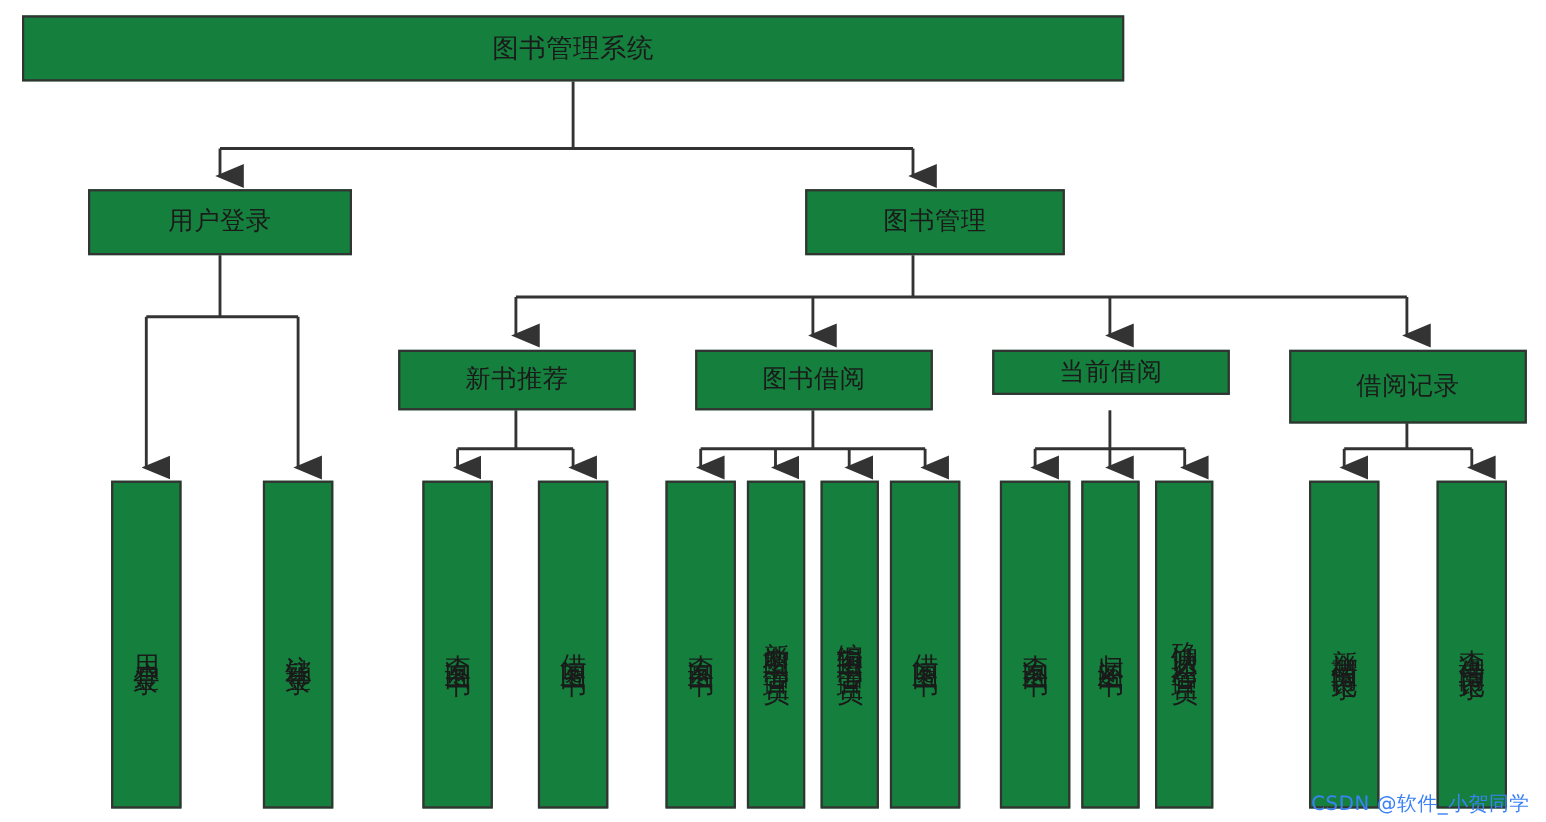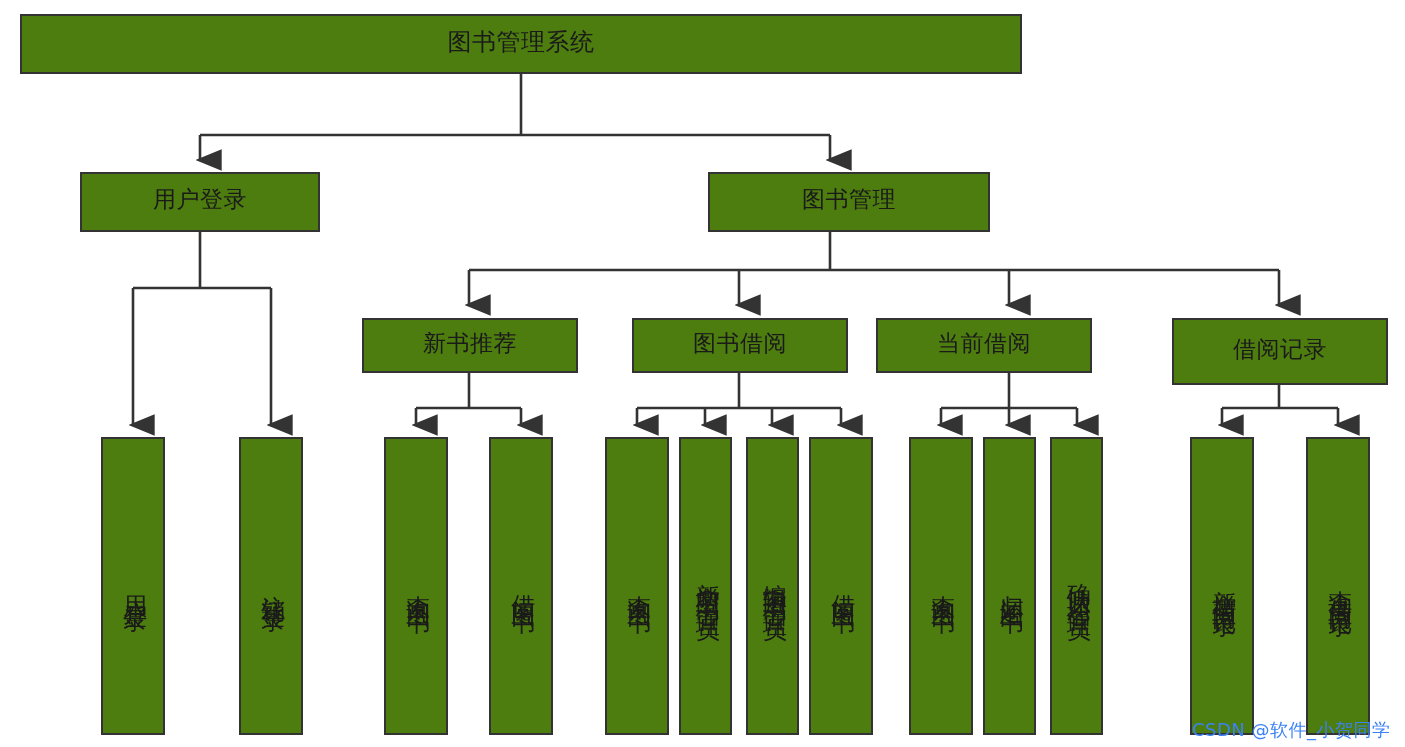--- a/index.html
+++ b/index.html
@@ -22,27 +22,26 @@
     position: absolute;
     left: 0;
     top: 0;
     width: 1405px;
     height: 747px;
     pointer-events: none;
   }
   .node {
     position: absolute;
     box-sizing: border-box;
-    background: #4d7c0f;
+    background: #15803d;
     border: 2.5px solid #333333;
     display: flex;
     align-items: center;
     justify-content: center;
     color: #1a1a1a;
-    font-family: Liberation Mono, monospace;
   }
   .node .label {
     display: block;
     text-align: center;
     line-height: 1.12;
     letter-spacing: 0.5px;
   }
   
   .node.horiz .label {
     font-size: 23px;
@@ -129,33 +128,33 @@
   </svg>
 
   <div class="node horiz root" style="left:20px; top:14px; width:1002px; height:60px;">
     <span class="label">图书管理系统</span>
   </div>
 
   <div class="node horiz" style="left:80px; top:172px; width:240px; height:60px;">
     <span class="label">用户登录</span>
   </div>
 
-  <div class="node horiz" style="left:708px; top:172px; width:282px; height:60px;">
+  <div class="node horiz" style="left:732px; top:172px; width:236px; height:60px;">
     <span class="label">图书管理</span>
   </div>
 
   <div class="node horiz" style="left:362px; top:318px; width:216px; height:55px;">
     <span class="label">新书推荐</span>
   </div>
 
   <div class="node horiz" style="left:632px; top:318px; width:216px; height:55px;">
     <span class="label">图书借阅</span>
   </div>
 
-  <div class="node horiz" style="left:876px; top:318px; width:216px; height:55px;">
+  <div class="node horiz" style="left:902px; top:318px; width:216px; height:41px;">
     <span class="label">当前借阅</span>
   </div>
 
   <div class="node horiz" style="left:1172px; top:318px; width:216px; height:67px;">
     <span class="label">借阅记录</span>
   </div>
 
   <div class="node vert" style="left:101px; top:437px; width:64px; height:298px;">
     <span class="label">用户登录</span>
   </div>

